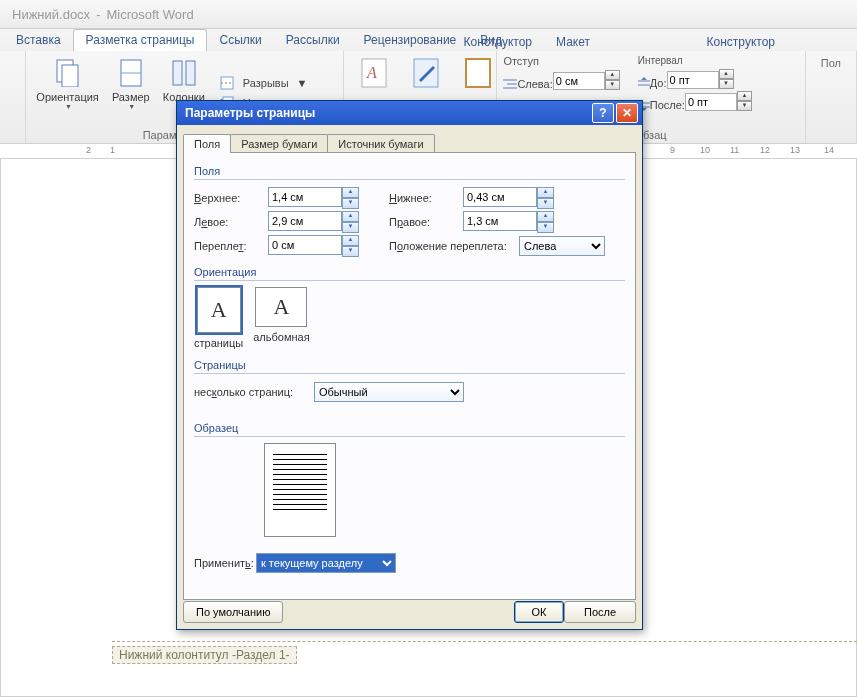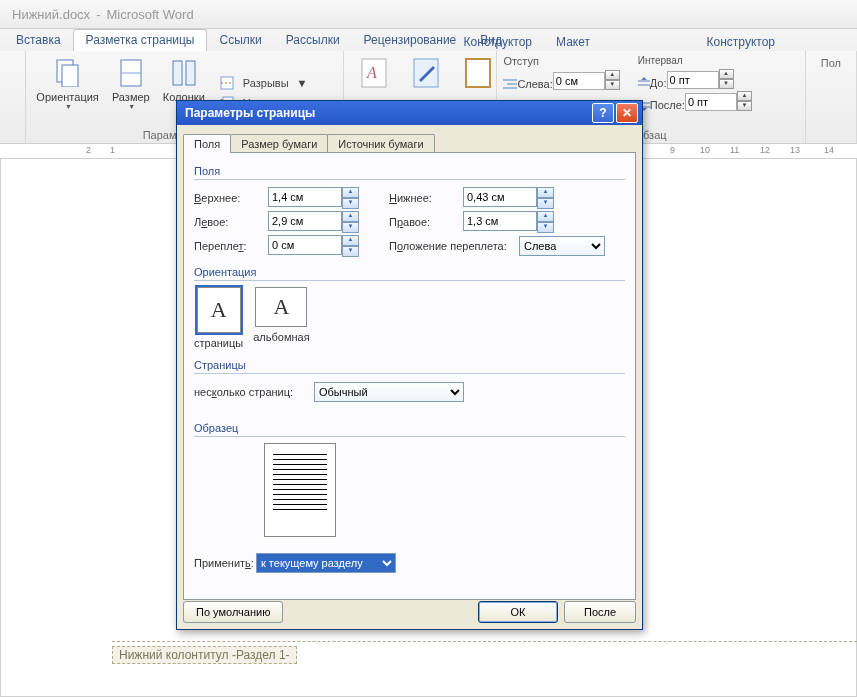--- a/index.html
+++ b/index.html
@@ -368,16 +368,16 @@
 
     <div class="fldrow" style="margin-top:14px">
       <label style="width:62px">Применит<span class="und">ь</span>:</label>
       <select class="xp" style="width:140px;color:#fff;background:#316ac5"><option>к текущему разделу</option></select>
     </div>
   </div>
 
   <div class="dlg-btns">
     <button class="xp">По умолчанию</button>
     <div style="flex:1"></div>
-    <button class="xp def" style="width:80px;margin-right:6px">ОК</button>
+    <button class="xp def" style="width:50px;">ОК</button>
     <button class="xp" style="width:72px">После</button>
   </div>
 </div>
 
 </body></html>

